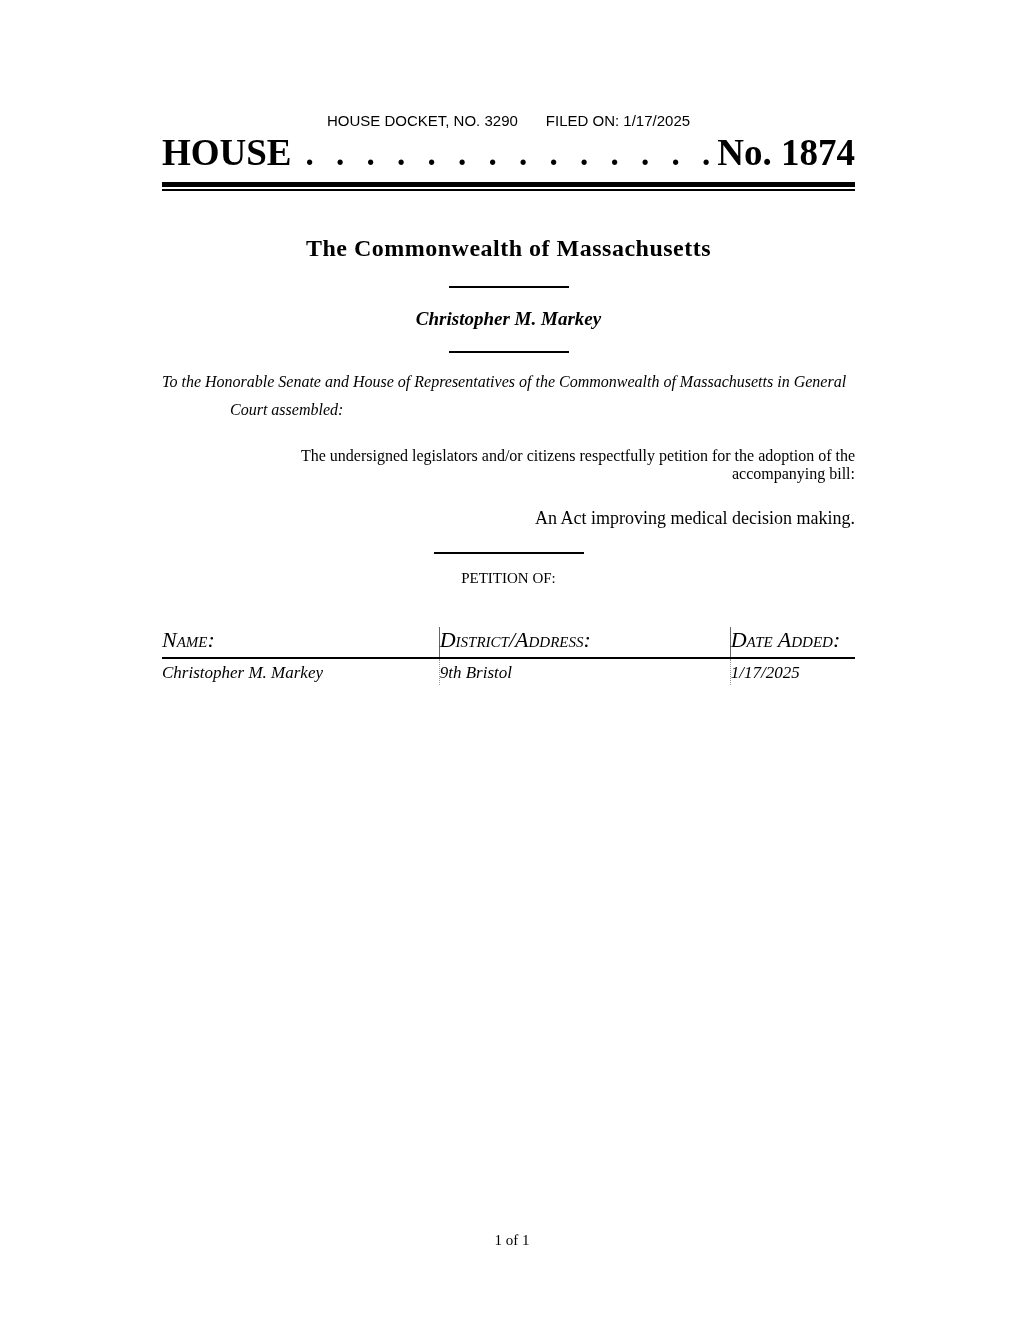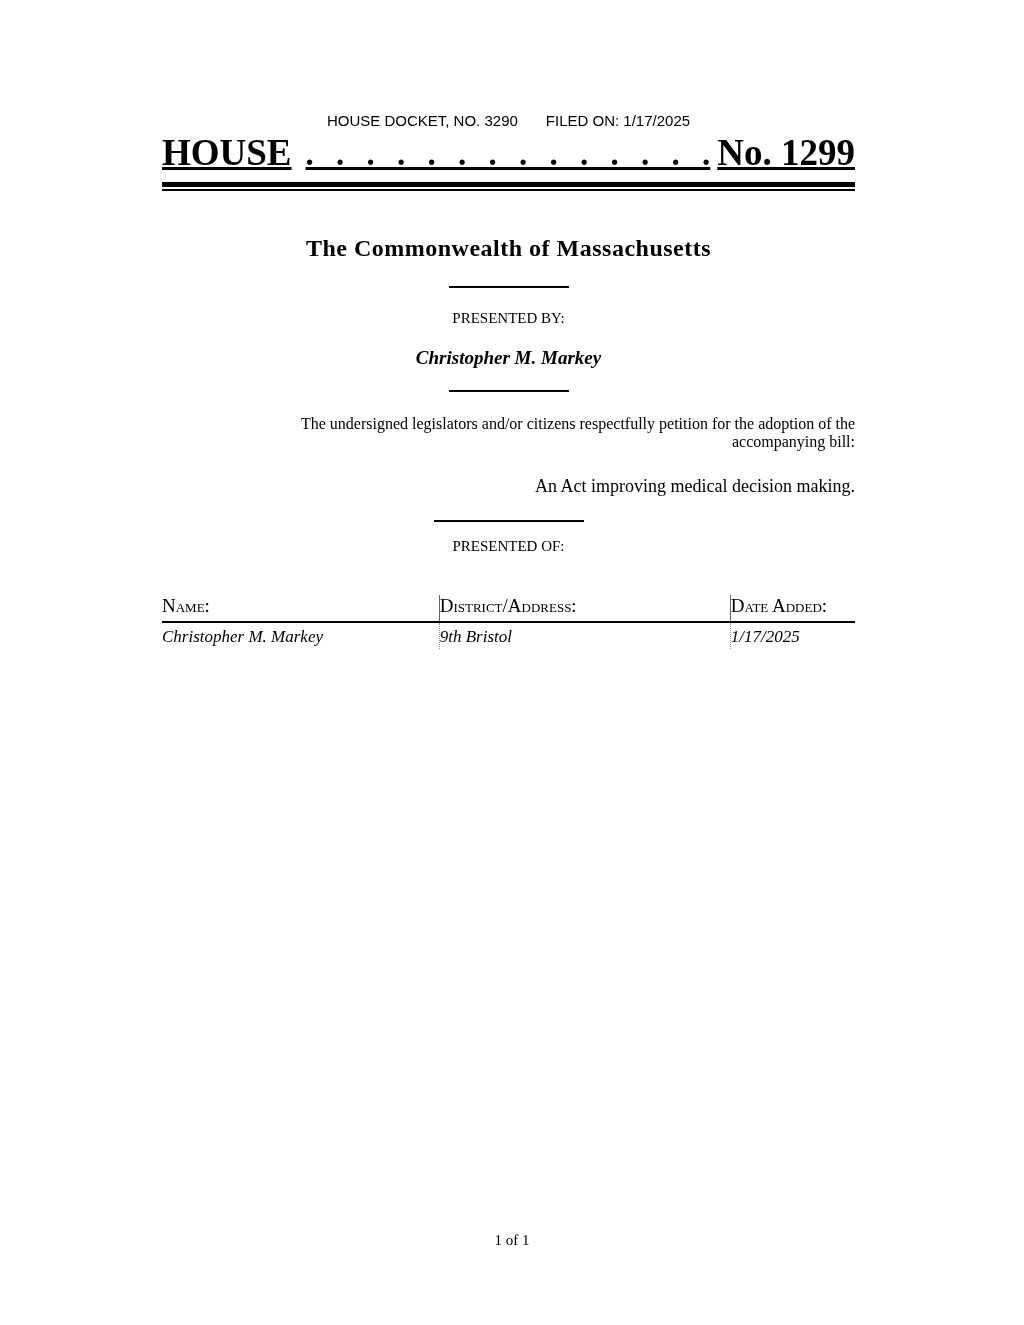--- a/index.html
+++ b/index.html
@@ -25,21 +25,20 @@
     color: #000;
   }
   .house-line {
     display: flex;
     justify-content: space-between;
     align-items: baseline;
     font-weight: bold;
     font-size: 37px;
     margin-top: 5px;
     line-height: 1.05;
-    text-decoration: underline;
   }
   .house-line .dots {
     flex: 1;
     text-align: center;
     word-spacing: 14px;
     padding: 0 14px;
     white-space: nowrap;
     overflow: hidden;
     font-size: 33px;
   }
@@ -108,23 +107,24 @@
   table.petitioners {
     margin-top: 40px;
     width: 100%;
     border-collapse: collapse;
     font-size: 17px;
   }
   table.petitioners th {
     text-align: left;
     font-weight: normal;
     font-variant: small-caps;
-    font-size: 19px;
+    font-size: 22px;
     padding: 0 0 4px 0;
     border-bottom: 2px solid #000;
+    font-style: italic;
   }
   table.petitioners th.sep { border-right: 1px solid #666; }
   table.petitioners td {
     font-style: italic;
     padding: 4px 0 2px 0;
     vertical-align: top;
   }
   table.petitioners td.sep { border-right: 1px dotted #999; }
   table.petitioners .c2, table.petitioners .c3 { }
   col.col-name { width: 40%; }
@@ -147,46 +147,46 @@
   <div class="content">
 
     <div class="docket-line">
       <span>HOUSE DOCKET, NO. 3290</span>
       <span>FILED ON: 1/17/2025</span>
     </div>
 
     <div class="house-line">
       <span>HOUSE</span>
       <span class="dots">. . . . . . . . . . . . . .</span>
-      <span>No. 1299</span>
+      <span>No. 1874</span>
     </div>
 
     <div class="double-rule">
       <div class="thick"></div>
       <div class="thin"></div>
     </div>
 
     <div class="commonwealth">The Commonwealth of Massachusetts</div>
 
     <hr class="hr-short rule1">
 
-    <div class="presented-by">PRESENTED BY:</div>
 
     <div class="presenter">Christopher M. Markey</div>
 
     <hr class="hr-short rule2">
 
+    <p class="salutation">To the Honorable Senate and House of Representatives of the Commonwealth of Massachusetts in General Court assembled:</p>
 
     <p class="petition-statement">The undersigned legislators and/or citizens respectfully petition for the adoption of the accompanying bill:</p>
 
     <div class="act-title">An Act improving medical decision making.</div>
 
     <hr class="hr-short rule3">
 
-    <div class="petition-of">PRESENTED OF:</div>
+    <div class="petition-of">PETITION OF:</div>
 
     <table class="petitioners">
       <colgroup>
         <col class="col-name">
         <col class="col-district">
         <col class="col-date">
       </colgroup>
       <thead>
         <tr>
           <th class="sep c1">Name:</th>

